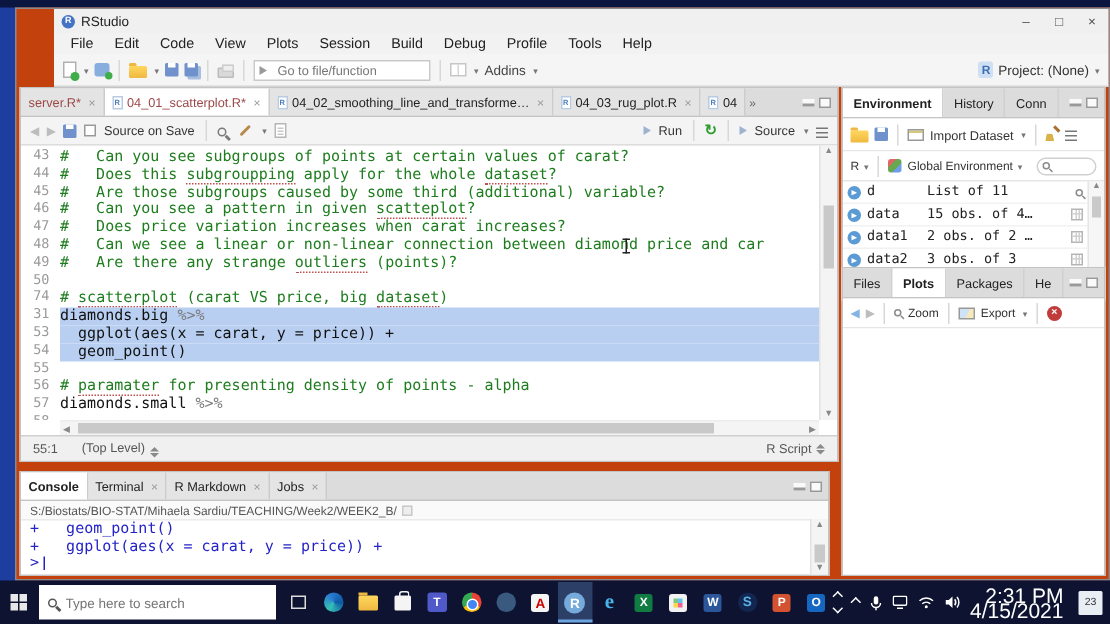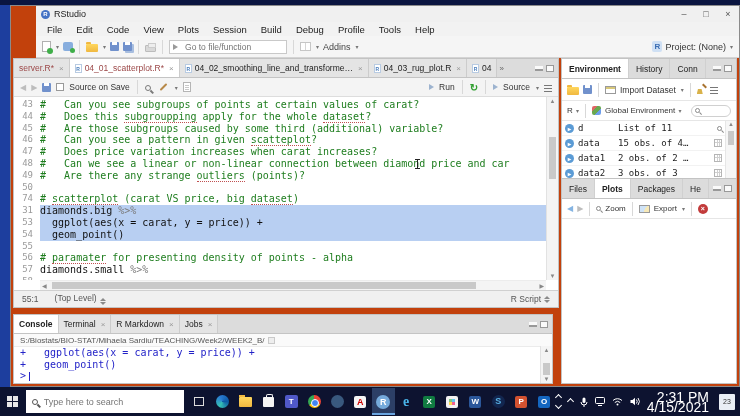--- a/index.html
+++ b/index.html
@@ -413,21 +413,21 @@
           </div>
           <div class="mm">
             <span class="mmb min"></span>
             <span class="mmb"></span>
           </div>
         </div>
       <div class="cpath">
         <span>S:/Biostats/BIO-STAT/Mihaela Sardiu/TEACHING/Week2/WEEK2_B/</span>
         <span class="i-wd"></span>
       </div>
-      <div class="cbody" id="console-body"><div>+   ggplot(aes(x = carat, y = price)) +</div><div>+   geom_point()</div><div><span>&gt;</span><span class="caret"></span></div></div>
+      <div class="cbody" id="console-body"><div>+   geom_point()</div><div>+   ggplot(aes(x = carat, y = price)) +</div><div><span>&gt;</span><span class="caret"></span></div></div>
       <div class="cscr">
         <span class="a" style="position:absolute;left:0;right:0;top:1px;text-align:center">▲</span>
         <div class="thumb"></div>
         <span class="a" style="position:absolute;left:0;right:0;bottom:1px;text-align:center">▼</span>
       </div>
     </div>
 
     <div class="pane" id="envpane">
       <div class="ptabs" id="env-tabs">
           <div class="ptab active">Environment</div>

